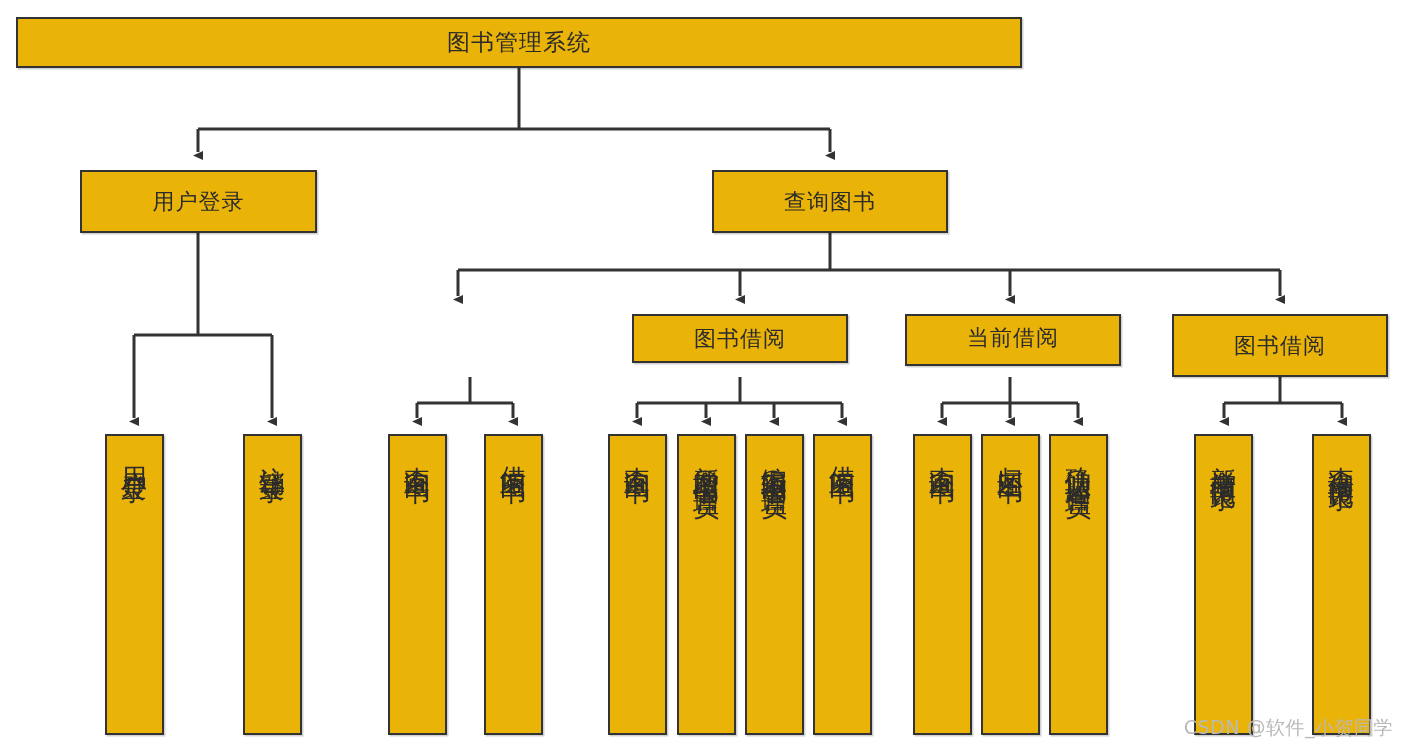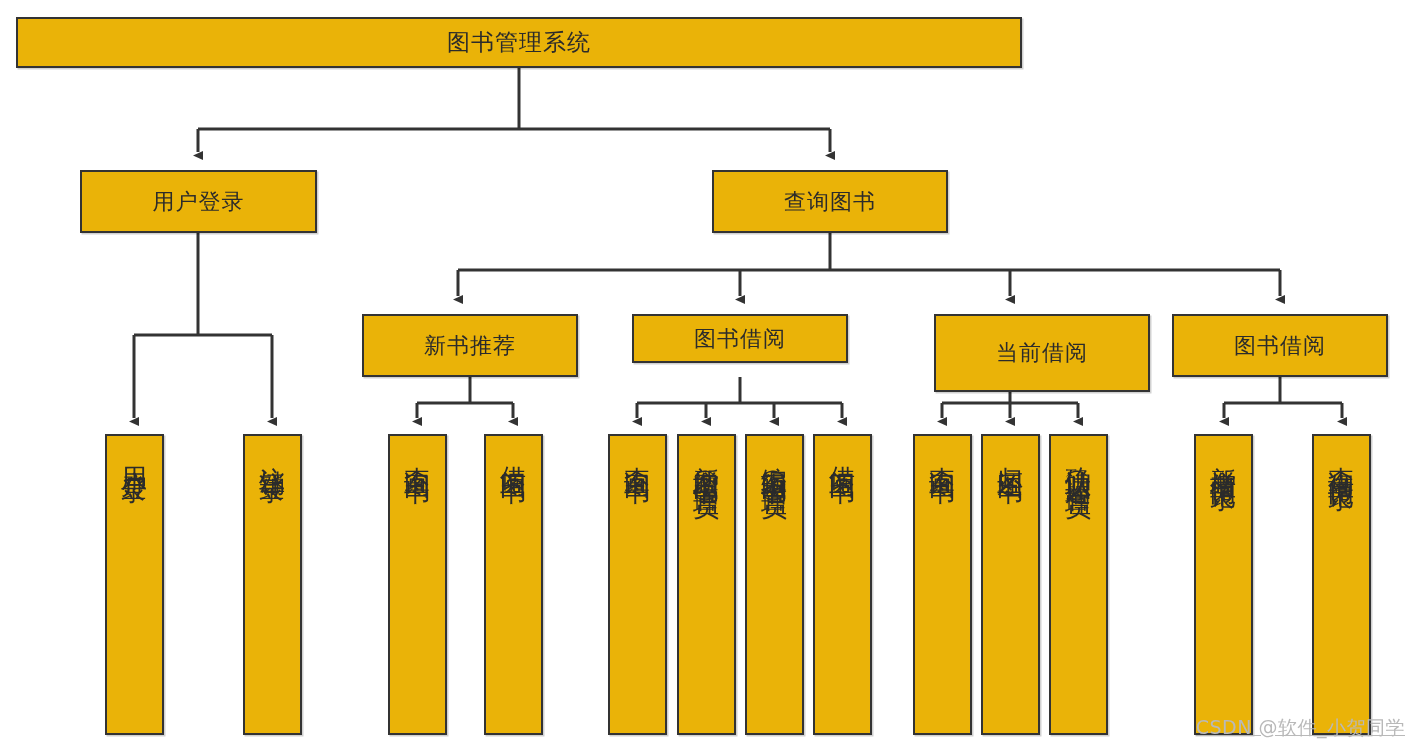--- a/index.html
+++ b/index.html
@@ -61,28 +61,27 @@
   .node.vert .label {
     writing-mode: vertical-rl;
     text-orientation: upright;
     font-size: 26px;
     line-height: 1.0;
     letter-spacing: 4px;
     white-space: nowrap;
   }
   #watermark {
     position: absolute;
-    right: 0;
+    right: 12px;
     bottom: 6px;
     font-size: 19px;
     color: #b9b9b9;
     letter-spacing: 0.5px;
     white-space: nowrap;
     pointer-events: none;
-    text-decoration: underline;
   }
 </style>
 </head>
 <body>
 
 <div id="diagram-root">
 
   <svg id="diagram-svg" viewBox="0 0 1405 747" xmlns="http://www.w3.org/2000/svg">
     <defs>
       <marker id="arrowhead" markerWidth="9" markerHeight="10" refX="1" refY="5" orient="auto" markerUnits="userSpaceOnUse">
@@ -137,27 +136,24 @@
     <span class="label">图书管理系统</span>
   </div>
 
   <div class="node horiz" style="left:80px; top:170px; width:237px; height:63px;">
     <span class="label">用户登录</span>
   </div>
   <div class="node horiz" style="left:712px; top:170px; width:236px; height:63px;">
     <span class="label">查询图书</span>
   </div>
 
-  <div class="node horiz" style="left:362px; top:314px; width:216px; height:63px;">
-    <span class="label">新书推荐</span>
-  </div>
   <div class="node horiz" style="left:632px; top:314px; width:216px; height:49px;">
     <span class="label">图书借阅</span>
   </div>
-  <div class="node horiz" style="left:934px; top:314px; width:216px; height:78px;">
+  <div class="node horiz" style="left:905px; top:314px; width:216px; height:52px;font-family:Liberation Mono, monospace;">
     <span class="label">当前借阅</span>
   </div>
   <div class="node horiz" style="left:1172px; top:314px; width:216px; height:63px;">
     <span class="label">图书借阅</span>
   </div>
 
   <div class="node vert" style="left:105px; top:434px; width:59px; height:301px;">
     <span class="label">用户登录</span>
   </div>
   <div class="node vert" style="left:243px; top:434px; width:59px; height:301px;">

